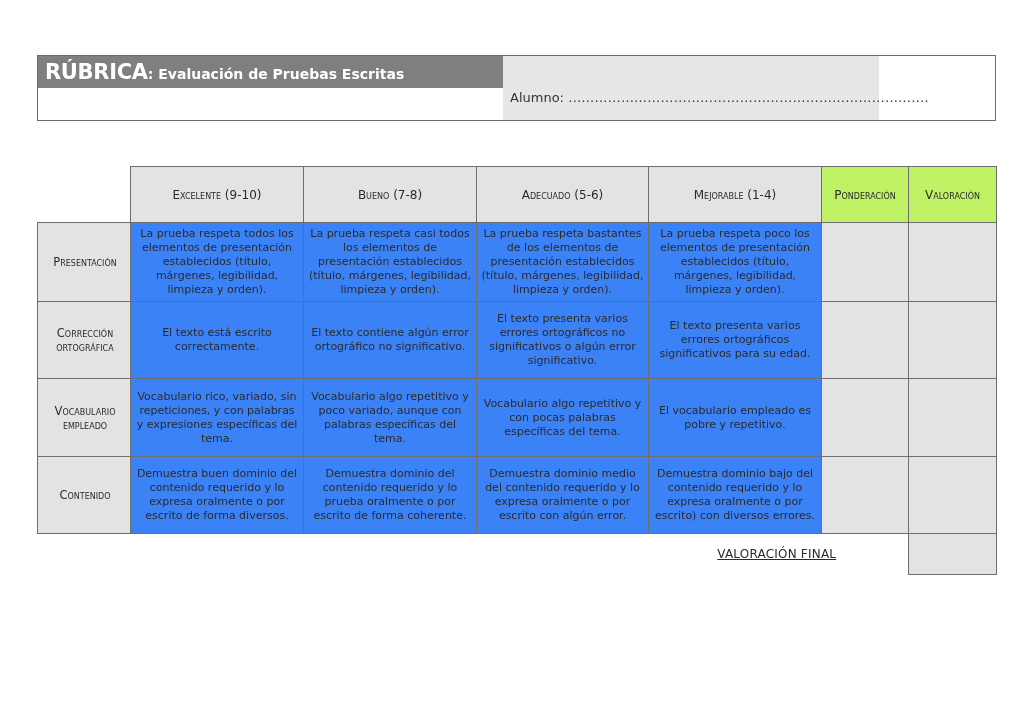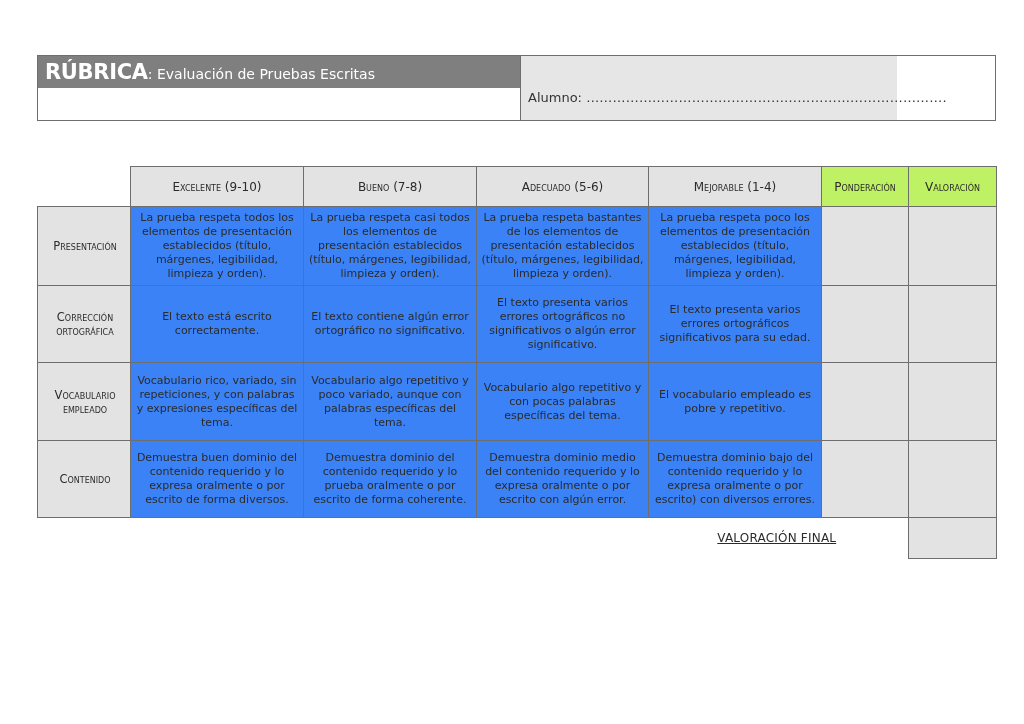--- a/index.html
+++ b/index.html
@@ -17,26 +17,26 @@
     .hdr-left {
       position: absolute; left: 0; top: 0; width: 483px; height: 64px;
       border-right: 1px solid #6e6e6e; box-sizing: border-box;
     }
     .title-bar {
       position: absolute; left: 0; top: 0; width: 482px; height: 32px;
       background: #7f7f7f; color: #ffffff; box-sizing: border-box;
       padding-left: 7px; white-space: nowrap;
     }
     .title-main { font-size: 21px; font-weight: bold; line-height: 32px; letter-spacing: -0.3px; margin-top: 42px; }
-    .title-sub { font-size: 14px; font-weight: normal; line-height: 32px; }
+    .title-sub { font-size: 14px; font-weight: bold; line-height: 32px; }
     .prueba {
       position: absolute; left: 7px; top: 40px; font-size: 13px; color: #333; white-space: nowrap;
     }
     .hdr-right {
-      position: absolute; left: 483px; top: 0; width: 376px; height: 64px;
+      position: absolute; left: 465px; top: 0; width: 376px; height: 64px;
       background: #e6e6e6;
     }
     .alumno {
       position: absolute; left: 7px; top: 34px; font-size: 13px; color: #333; white-space: nowrap;
     }
     .dots { letter-spacing: 0.2px; }
 
     
     table.rubric {
       position: absolute; left: 37px; top: 166px;
@@ -83,21 +83,21 @@
   <colgroup>
     <col style="width:93px">
       <col style="width:173px">
       <col style="width:173px">
       <col style="width:172px">
       <col style="width:173px">
       <col style="width:87px">
       <col style="width:88px">
   </colgroup>
   <tbody>
-      <tr style="height:40px">
+      <tr style="height:56px">
     <th class="corner"></th>
     <th class="col-level">Excelente (9-10)</th>
     <th class="col-level">Bueno (7-8)</th>
     <th class="col-level">Adecuado (5-6)</th>
     <th class="col-level">Mejorable (1-4)</th>
     <th class="col-weight">Ponderación</th>
     <th class="col-weight">Valoración</th>
   </tr>
 
   <tr style="height:79px">

